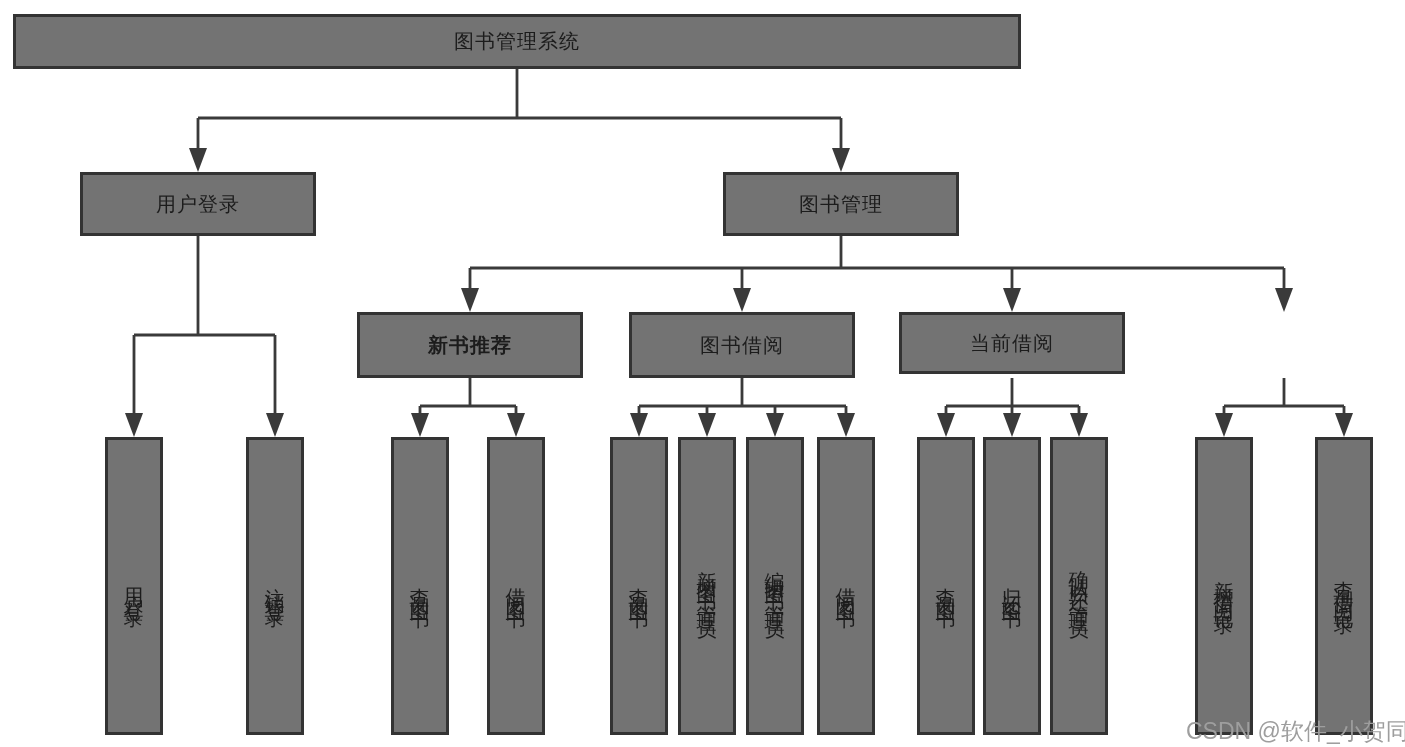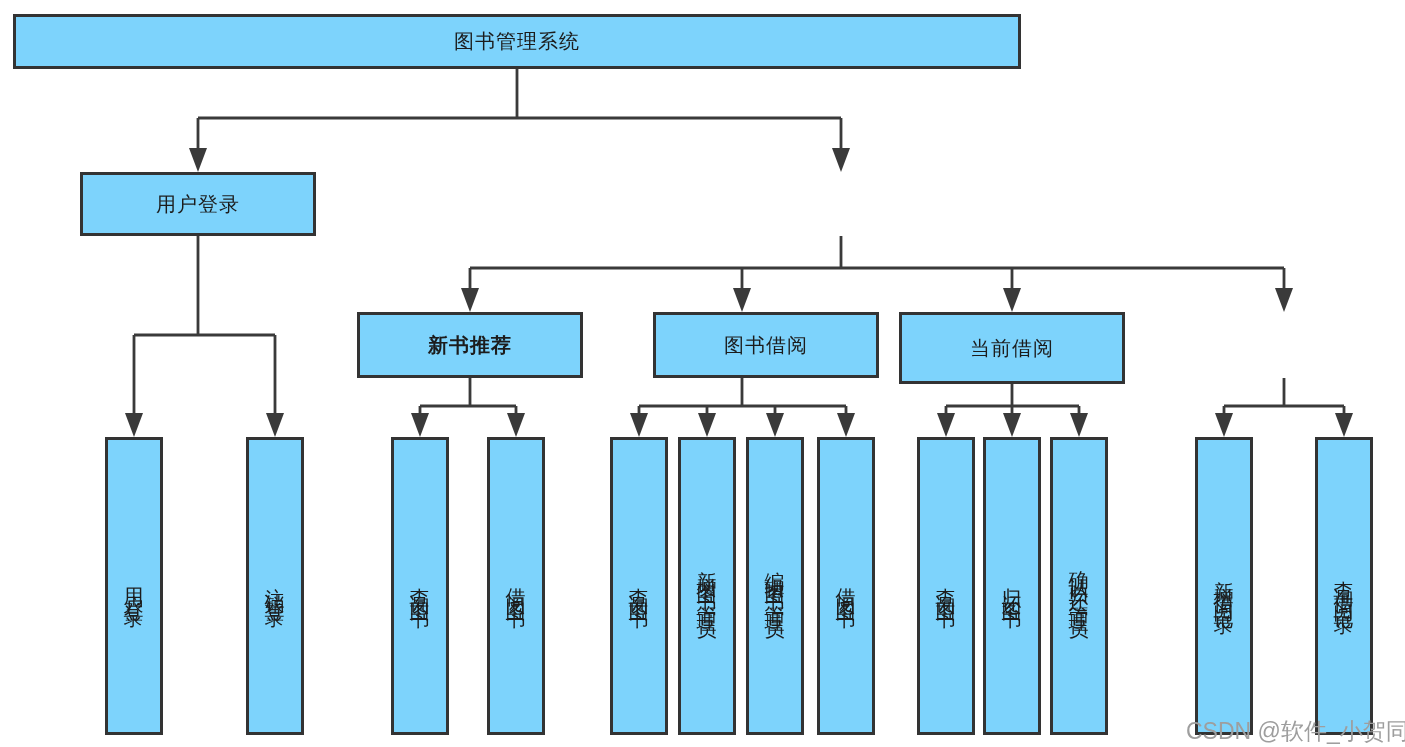--- a/index.html
+++ b/index.html
@@ -8,21 +8,21 @@
     width:1405px;height:747px;
     background:#ffffff;
     font-family:"Liberation Sans","DejaVu Sans",sans-serif;
     overflow:hidden;
   }
   #wires{position:absolute;left:0;top:0;width:1405px;height:747px;}
   .node{
     position:absolute;
     box-sizing:border-box;
     border:3px solid #333333;
-    background:#7dd3fc;
+    background:#737373;
     display:flex;
     align-items:center;
     justify-content:center;
     color:#1c1c1c;
   }
   .hlabel{
     font-size:20px;
     letter-spacing:1px;
     white-space:nowrap;
   }
@@ -88,28 +88,31 @@
     <polygon class="head" points="1335,413 1353,413 1344,437"></polygon>
   </svg>
 
   <div class="node" style="left:13px;top:14px;width:1008px;height:55px;">
     <span class="hlabel">图书管理系统</span>
   </div>
 
   <div class="node" style="left:80px;top:172px;width:236px;height:64px;">
     <span class="hlabel">用户登录</span>
   </div>
+  <div class="node" style="left:723px;top:172px;width:236px;height:64px;">
+    <span class="hlabel">图书管理</span>
+  </div>
 
   <div class="node" style="left:357px;top:312px;width:226px;height:66px;font-weight:bold;">
     <span class="hlabel">新书推荐</span>
   </div>
-  <div class="node" style="left:629px;top:312px;width:226px;height:66px;margin-left:24px;">
+  <div class="node" style="left:629px;top:312px;width:226px;height:66px;">
     <span class="hlabel">图书借阅</span>
   </div>
-  <div class="node" style="left:899px;top:312px;width:226px;height:72px;">
+  <div class="node" style="left:899px;top:312px;width:226px;height:62px;">
     <span class="hlabel">当前借阅</span>
   </div>
 
   <div class="node leaf" style="left:105px;">
     <span class="vlabel">用户登录</span>
   </div>
   <div class="node leaf" style="left:246px;">
     <span class="vlabel">注销登录</span>
   </div>
 

